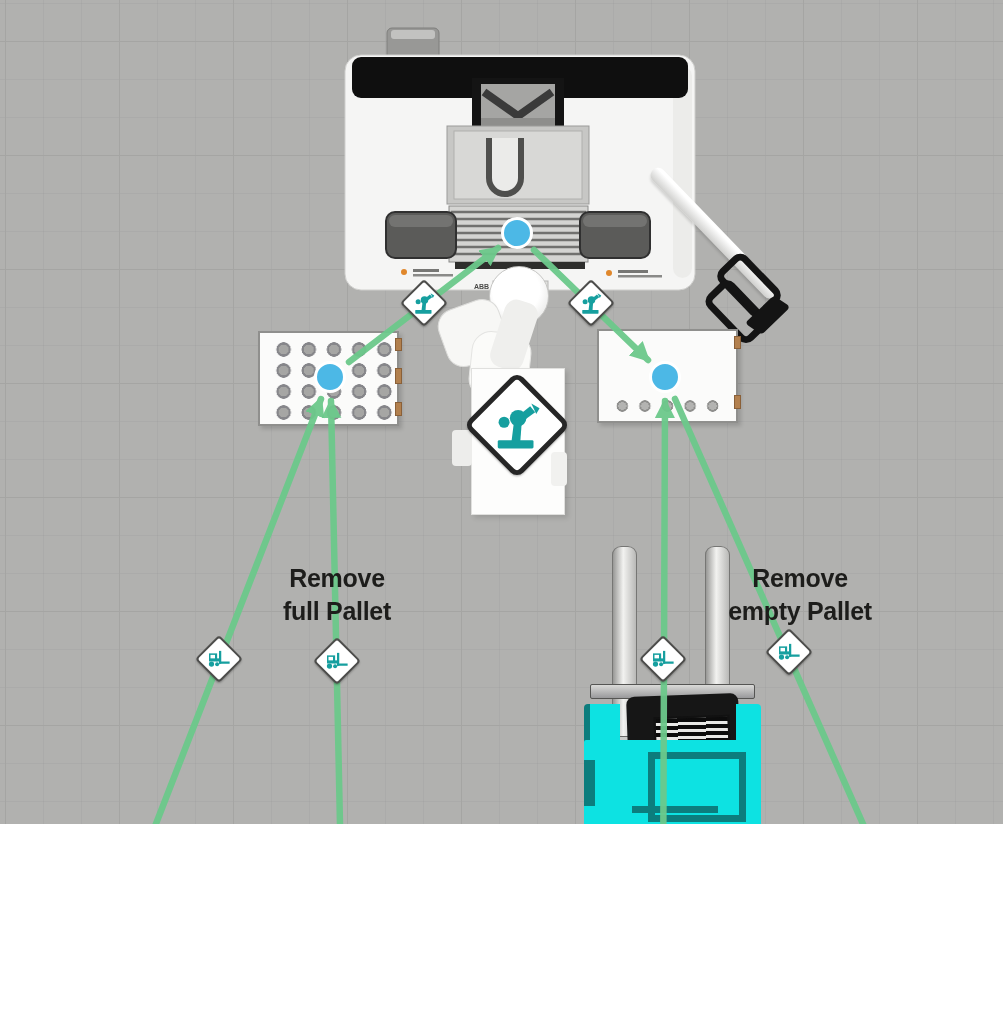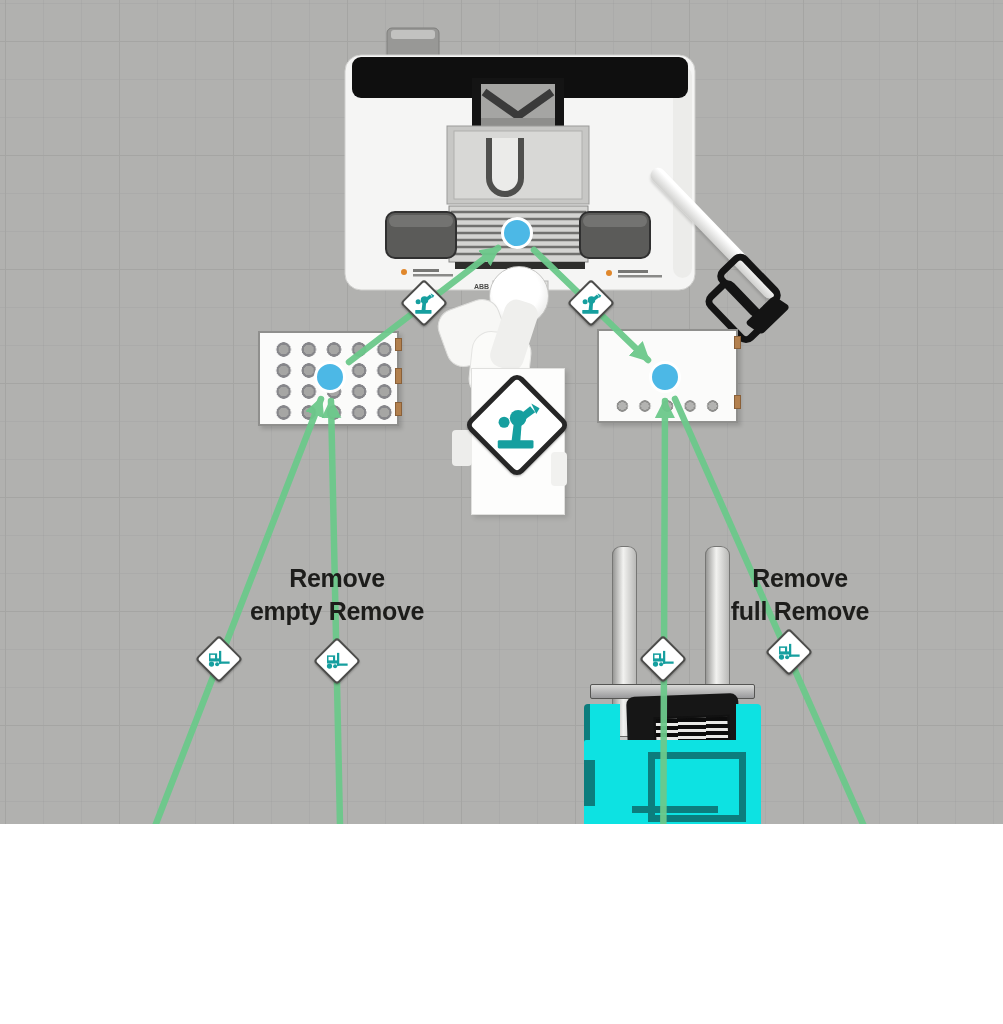--- a/index.html
+++ b/index.html
@@ -216,25 +216,25 @@
     <line x1="119" y1="919" x2="321" y2="399" marker-end="url(#ah)"></line>
     <line x1="331" y1="401" x2="342" y2="919" marker-start="url(#ah)" marker-end="url(#ah)"></line>
     <line x1="349" y1="362" x2="498" y2="248" marker-end="url(#ah)"></line>
     <line x1="534" y1="250" x2="648" y2="360" marker-end="url(#ah)"></line>
     <line x1="663" y1="919" x2="665" y2="401" marker-end="url(#ah)"></line>
     <line x1="675" y1="399" x2="905" y2="919" marker-end="url(#ah)"></line>
   </svg>
 
   <div class="label" style="left:337px; top:562px;">
     <div>Remove</div>
-    <div>empty Remove</div>
+    <div>full Pallet</div>
   </div>
   <div class="label" style="left:800px; top:562px;">
     <div>Remove</div>
-    <div>full Remove</div>
+    <div>empty Pallet</div>
   </div>
 
   <div class="diamond" style="left:424px; top:303px;">
     <svg viewBox="0 0 24 24">
       <g class="glyph">
         <rect x="5" y="17.5" width="13" height="3" rx="0.5"></rect>
         <path d="M10 18 L11 10 L13.8 10 L13.2 18 z"></path>
         <circle cx="12.4" cy="9.5" r="3"></circle>
         <circle cx="7.3" cy="11" r="2"></circle>
         <path d="M12 9 L16.8 5.2 L18.6 7.4 L13.6 11 z"></path>

